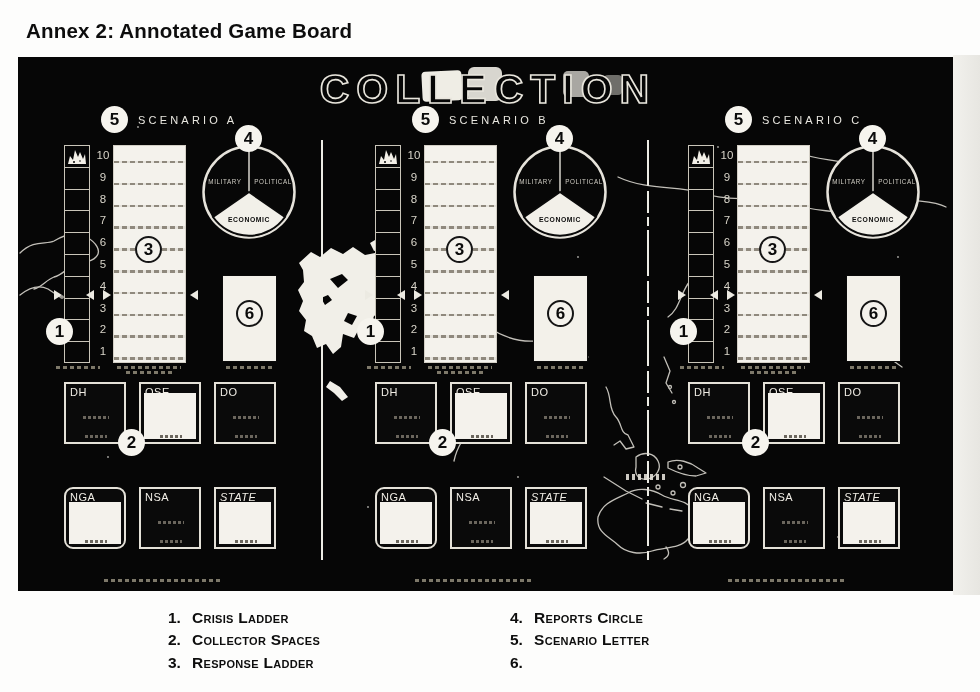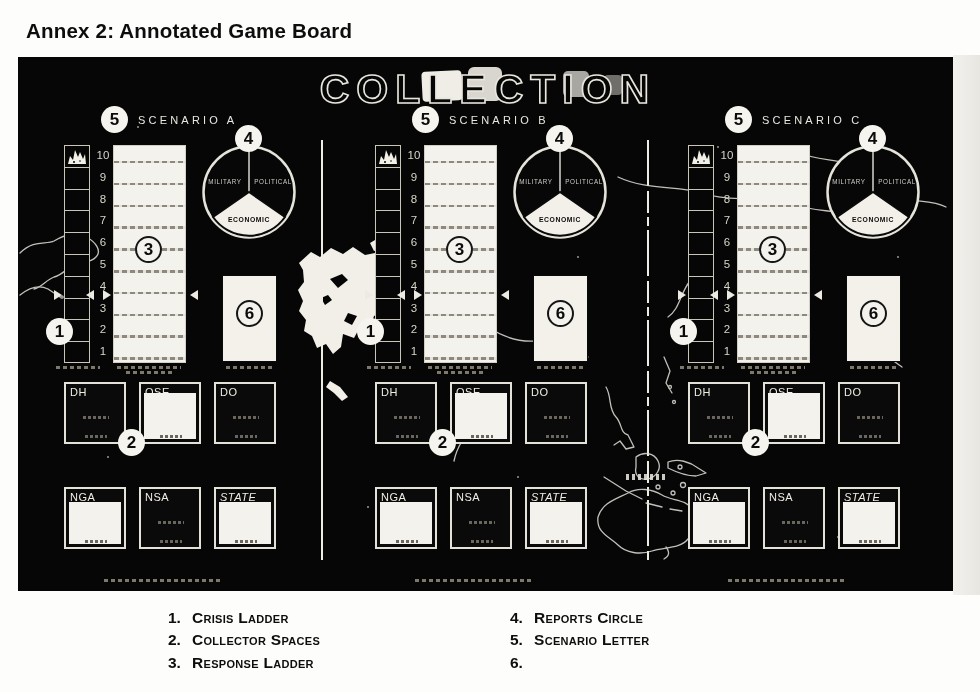--- a/index.html
+++ b/index.html
@@ -55,21 +55,21 @@
 
   .cap{height:3px;background:repeating-linear-gradient(90deg,#7d7869 0 4px,transparent 4px 7px);}
   .cap-crisis{left:38px;top:309px;width:44px;}
   .cap-response{left:99px;top:309px;width:64px;}
   .cap-response2{left:108px;top:314px;width:46px;}
   .cap-card{left:208px;top:309px;width:46px;}
   .cap-collectors{left:86px;top:522px;width:118px;}
 
   .card{width:62px;height:62px;box-sizing:border-box;border:2px solid #e4e1d8;background:#0a0a0a;}
   .c-dh{left:46px;top:325px;} .c-ose{left:121px;top:325px;} .c-do{left:196px;top:325px;}
-  .c-nga{left:46px;top:430px;} .c-nsa{left:121px;top:430px;text-decoration:underline;} .c-state{left:196px;top:430px;font-style:italic;}
+  .c-nga{left:46px;top:430px;border-radius:9px;} .c-nsa{left:121px;top:430px;text-decoration:underline;} .c-state{left:196px;top:430px;font-style:italic;}
   .card-label{position:absolute;left:4px;top:2px;font-size:11px;color:#f0ede5;letter-spacing:.5px;}
   .smudge{position:absolute;height:3px;background:repeating-linear-gradient(90deg,#6b665d 0 3px,transparent 3px 5px);}
   .smudge.mid{left:17px;top:32px;width:26px;}
   .smudge.bot{left:19px;bottom:4px;width:22px;}
   .fill{position:absolute;left:3px;right:3px;bottom:3px;background:#f4f2ec;}
   .fill.h46{height:46px;} .fill.h42{height:42px;}
 
   
   .legend-col{position:absolute;}
   .legend-col1{left:168px;top:607px;}

